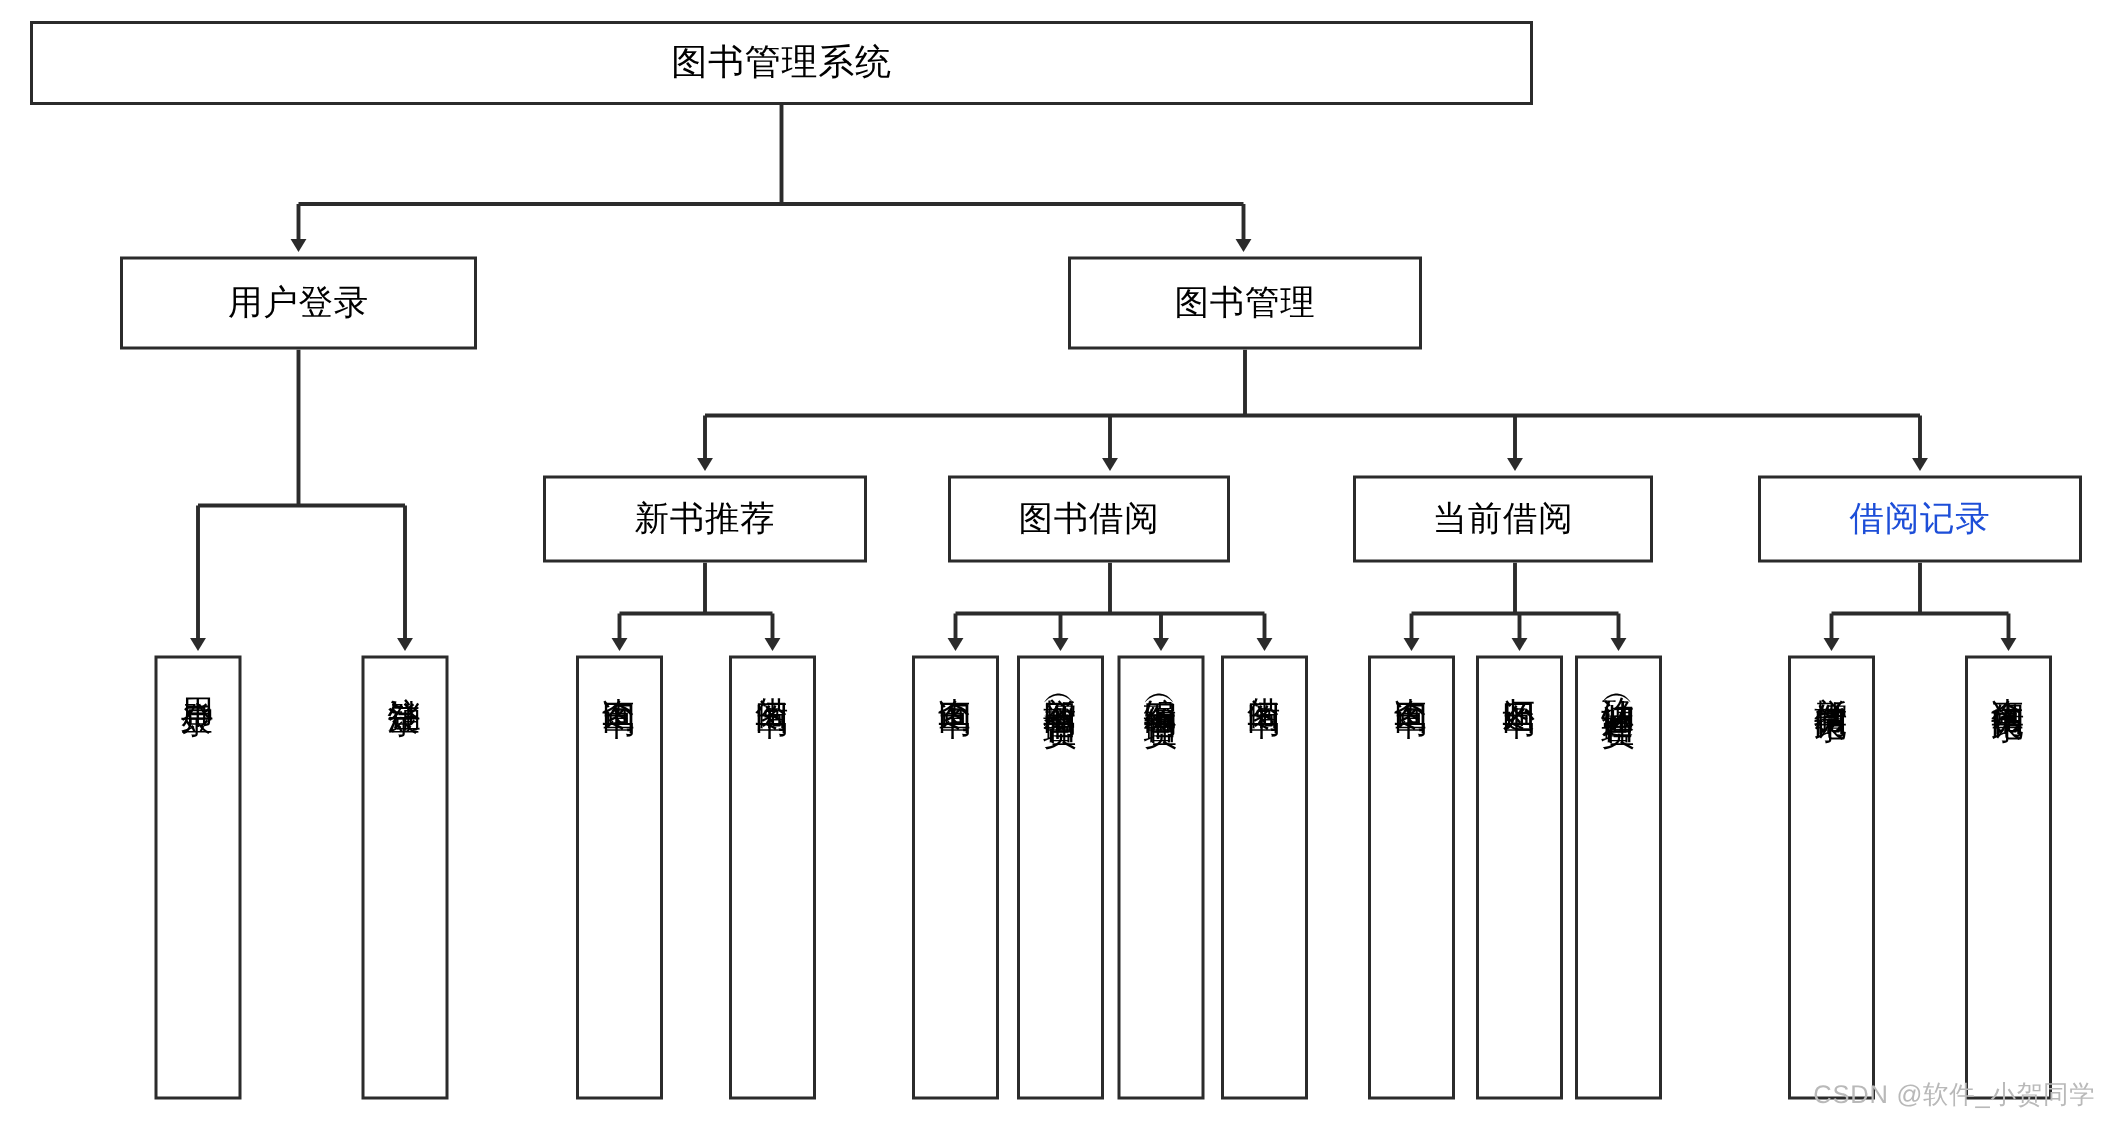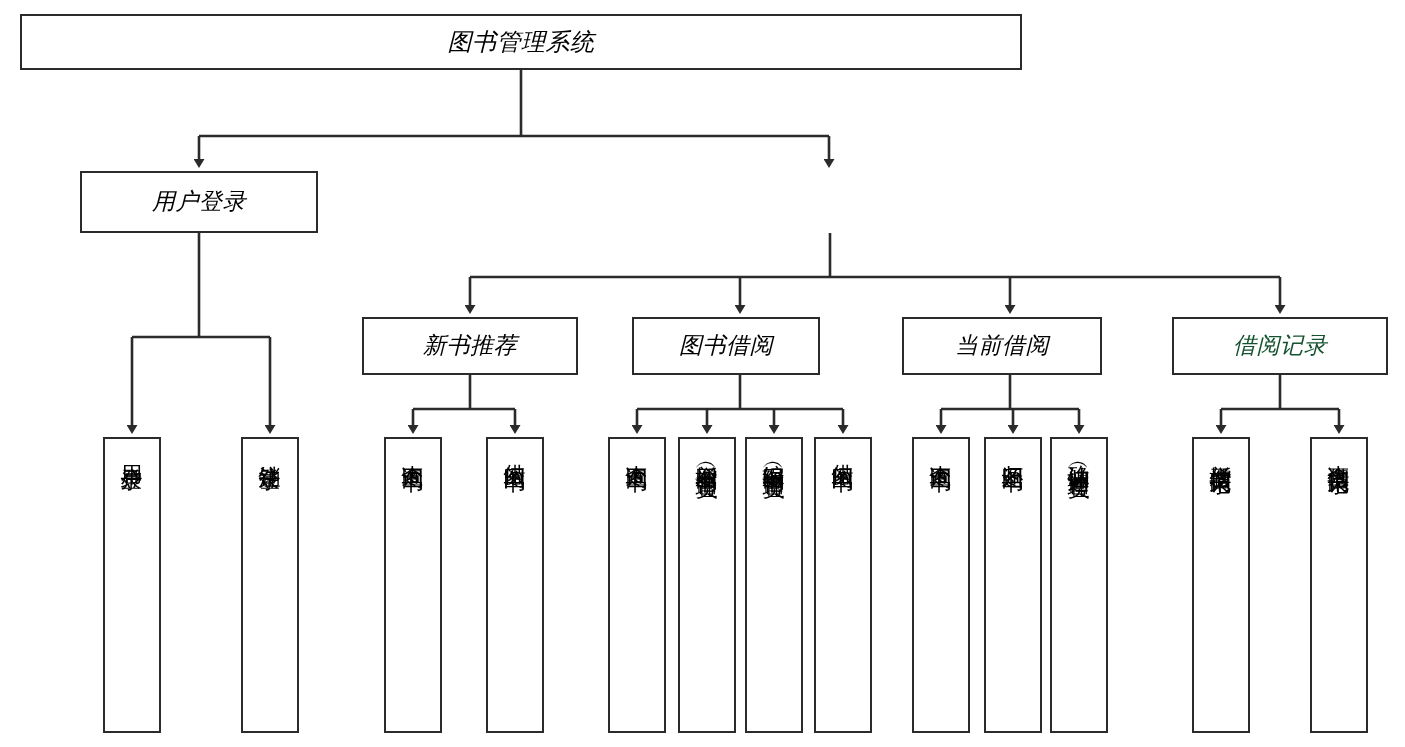--- a/index.html
+++ b/index.html
@@ -40,21 +40,20 @@
   .node .lbl {
     display: block;
     text-align: center;
     line-height: 1.18;
     white-space: nowrap;
   }
   
   .node.horiz .lbl {
     font-size: 23px;
     letter-spacing: 0.5px;
-    font-style: italic;
   }
   .node.root .lbl {
     font-size: 24px;
   }
   
   .node.vert {
     align-items: flex-start;
     padding-top: 8px;
   }
   .node.vert .lbl {
@@ -131,31 +130,34 @@
     </g>
   </svg>
 
   <div class="node horiz root" style="left: 20px; top: 14px; width: 1002px; height: 56px; border-color: rgb(43, 43, 43); background: rgb(255, 255, 255); color: rgb(0, 0, 0);">
     <span class="lbl">图书管理系统</span>
   </div>
 
   <div class="node horiz" style="left: 80px; top: 171px; width: 238px; height: 62px; border-color: rgb(43, 43, 43); background: rgb(255, 255, 255); color: rgb(0, 0, 0);">
     <span class="lbl">用户登录</span>
   </div>
+  <div class="node horiz" style="left: 712px; top: 171px; width: 236px; height: 62px; border-color: rgb(43, 43, 43); background: rgb(255, 255, 255); color: rgb(0, 0, 0);">
+    <span class="lbl">图书管理</span>
+  </div>
 
   <div class="node horiz" style="left: 362px; top: 317px; width: 216px; height: 58px; border-color: rgb(43, 43, 43); background: rgb(255, 255, 255); color: rgb(0, 0, 0);">
     <span class="lbl">新书推荐</span>
   </div>
   <div class="node horiz" style="left: 632px; top: 317px; width: 188px; height: 58px; border-color: rgb(43, 43, 43); background: rgb(255, 255, 255); color: rgb(0, 0, 0);">
     <span class="lbl">图书借阅</span>
   </div>
   <div class="node horiz" style="left: 902px; top: 317px; width: 200px; height: 58px; border-color: rgb(43, 43, 43); background: rgb(255, 255, 255); color: rgb(0, 0, 0);">
     <span class="lbl">当前借阅</span>
   </div>
-  <div class="node horiz" style="left: 1172px; top: 317px; width: 216px; height: 58px; border-color: rgb(43, 43, 43); background: rgb(255, 255, 255); color: #14532d;">
+  <div class="node horiz" style="left: 1172px; top: 317px; width: 216px; height: 58px; border-color: rgb(43, 43, 43); background: rgb(255, 255, 255); color: #1d4ed8;">
     <span class="lbl">借阅记录</span>
   </div>
 
   <div class="node vert" style="left: 103px; top: 437px; width: 58px; height: 296px; border-color: rgb(43, 43, 43); background: rgb(255, 255, 255); color: rgb(0, 0, 0);">
     <span class="lbl">用户登录</span>
   </div>
   <div class="node vert" style="left: 241px; top: 437px; width: 58px; height: 296px; border-color: rgb(43, 43, 43); background: rgb(255, 255, 255); color: rgb(0, 0, 0);">
     <span class="lbl">注销登录</span>
   </div>
   <div class="node vert" style="left: 384px; top: 437px; width: 58px; height: 296px; border-color: rgb(43, 43, 43); background: rgb(255, 255, 255); color: rgb(0, 0, 0);">
@@ -185,14 +187,15 @@
   <div class="node vert" style="left: 1050px; top: 437px; width: 58px; height: 296px; border-color: rgb(43, 43, 43); background: rgb(255, 255, 255); color: rgb(0, 0, 0);">
     <span class="lbl">确认归还（管理员）</span>
   </div>
   <div class="node vert" style="left: 1192px; top: 437px; width: 58px; height: 296px; border-color: rgb(43, 43, 43); background: rgb(255, 255, 255); color: rgb(0, 0, 0);">
     <span class="lbl">新增借阅记录</span>
   </div>
   <div class="node vert" style="left: 1310px; top: 437px; width: 58px; height: 296px; border-color: rgb(43, 43, 43); background: rgb(255, 255, 255); color: rgb(0, 0, 0);">
     <span class="lbl">查询借阅记录</span>
   </div>
 
+  <div class="watermark" style="color: rgb(185, 185, 185);">CSDN @软件_小贺同学</div>
 
 </div>
 
 </body></html>

